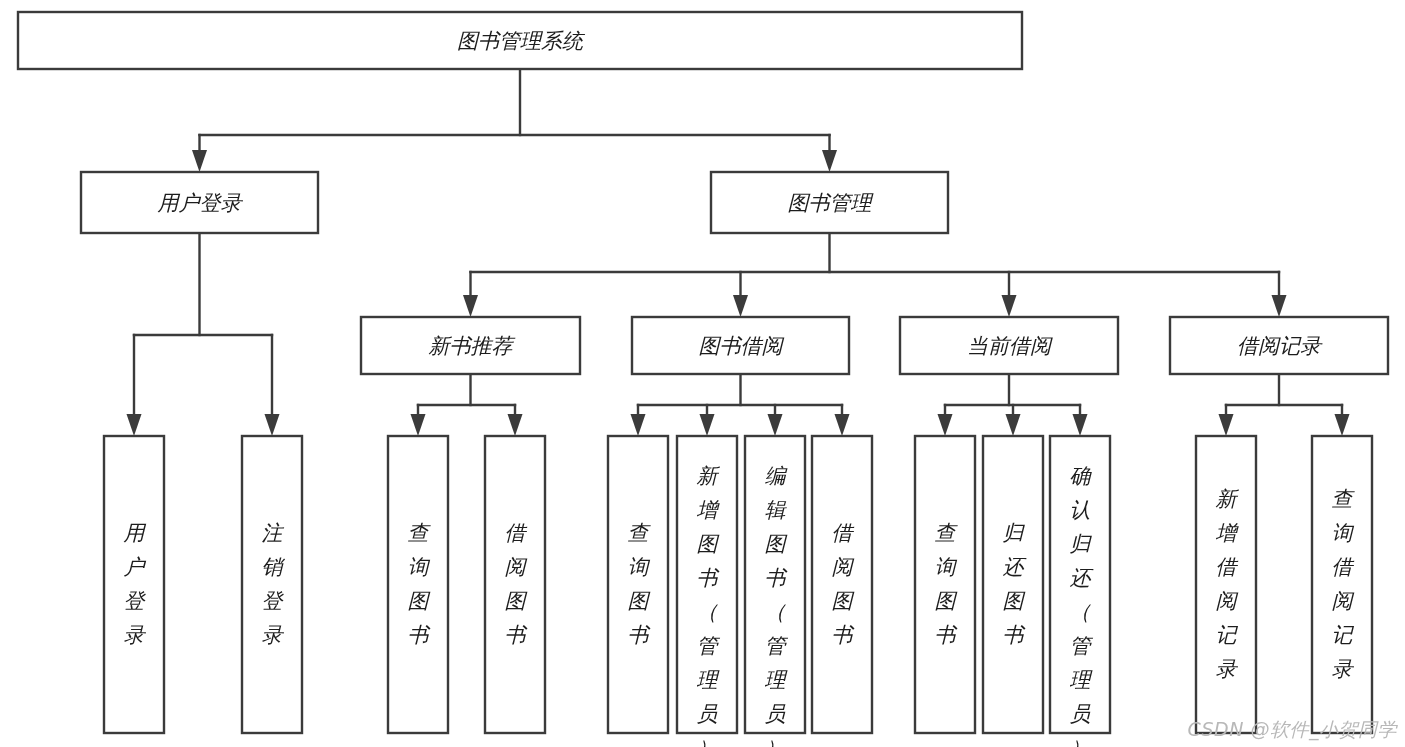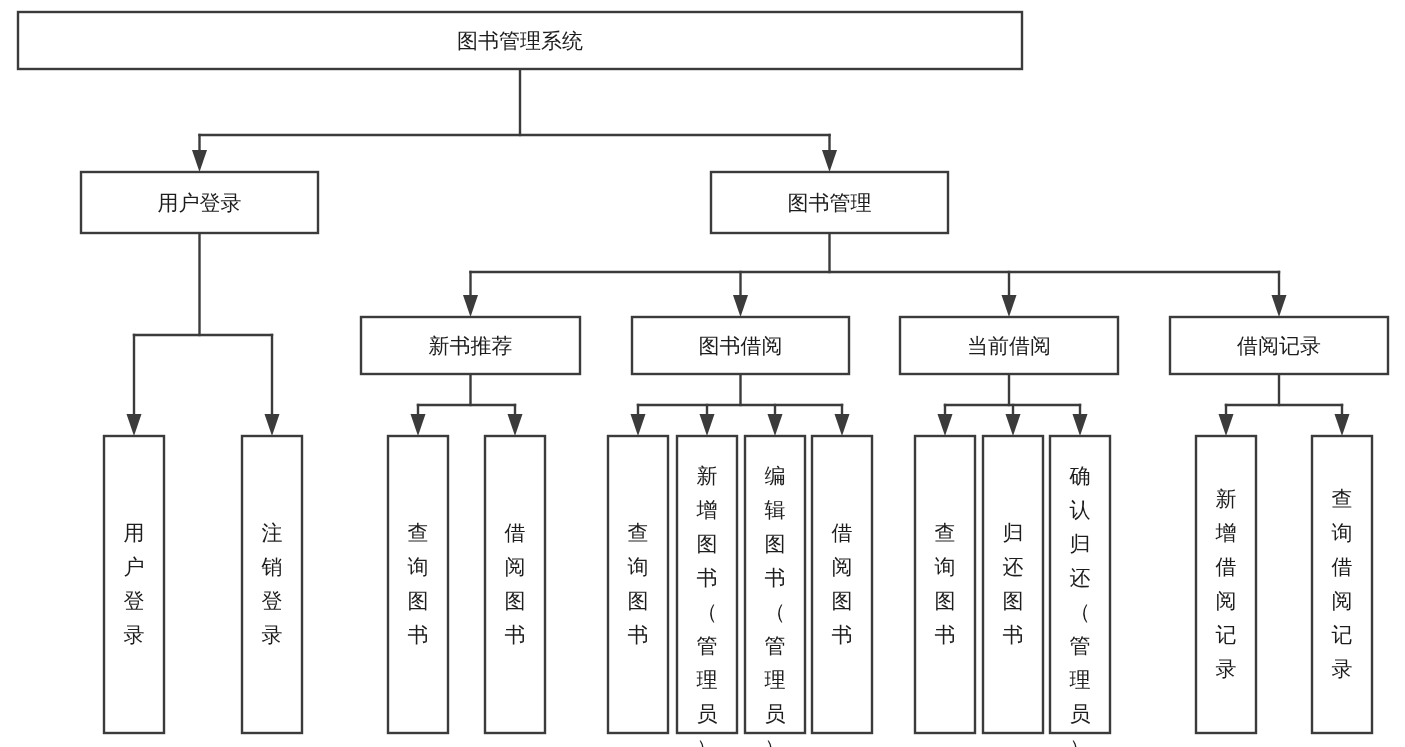--- a/index.html
+++ b/index.html
@@ -11,20 +11,21 @@
     width: 1405px;
     height: 747px;
     font-family: "DejaVu Sans", "Liberation Sans", sans-serif;
     overflow: hidden;
     position: relative;
   }
   #diagram-root {
     position: relative;
     width: 1405px;
     height: 747px;
+    font-style: italic;
   }
   svg#flow-svg {
     position: absolute;
     top: 0;
     left: 0;
     width: 1405px;
     height: 747px;
     display: block;
   }
   .node-box {
@@ -219,13 +220,14 @@
         <g>
           <rect x="1196" y="436" width="60" height="297" class="node-box"></rect>
           <text x="1226" y="499.5" class="node-label-v"><tspan x="1226" dy="0">新</tspan><tspan x="1226" dy="34">增</tspan><tspan x="1226" dy="34">借</tspan><tspan x="1226" dy="34">阅</tspan><tspan x="1226" dy="34">记</tspan><tspan x="1226" dy="34">录</tspan></text>
         </g>
         <g>
           <rect x="1312" y="436" width="60" height="297" class="node-box"></rect>
           <text x="1342" y="499.5" class="node-label-v"><tspan x="1342" dy="0">查</tspan><tspan x="1342" dy="34">询</tspan><tspan x="1342" dy="34">借</tspan><tspan x="1342" dy="34">阅</tspan><tspan x="1342" dy="34">记</tspan><tspan x="1342" dy="34">录</tspan></text>
         </g>
       </g>
   </svg>
+  <div class="watermark">CSDN @软件_小贺同学</div>
 </div>
 
 </body></html>

